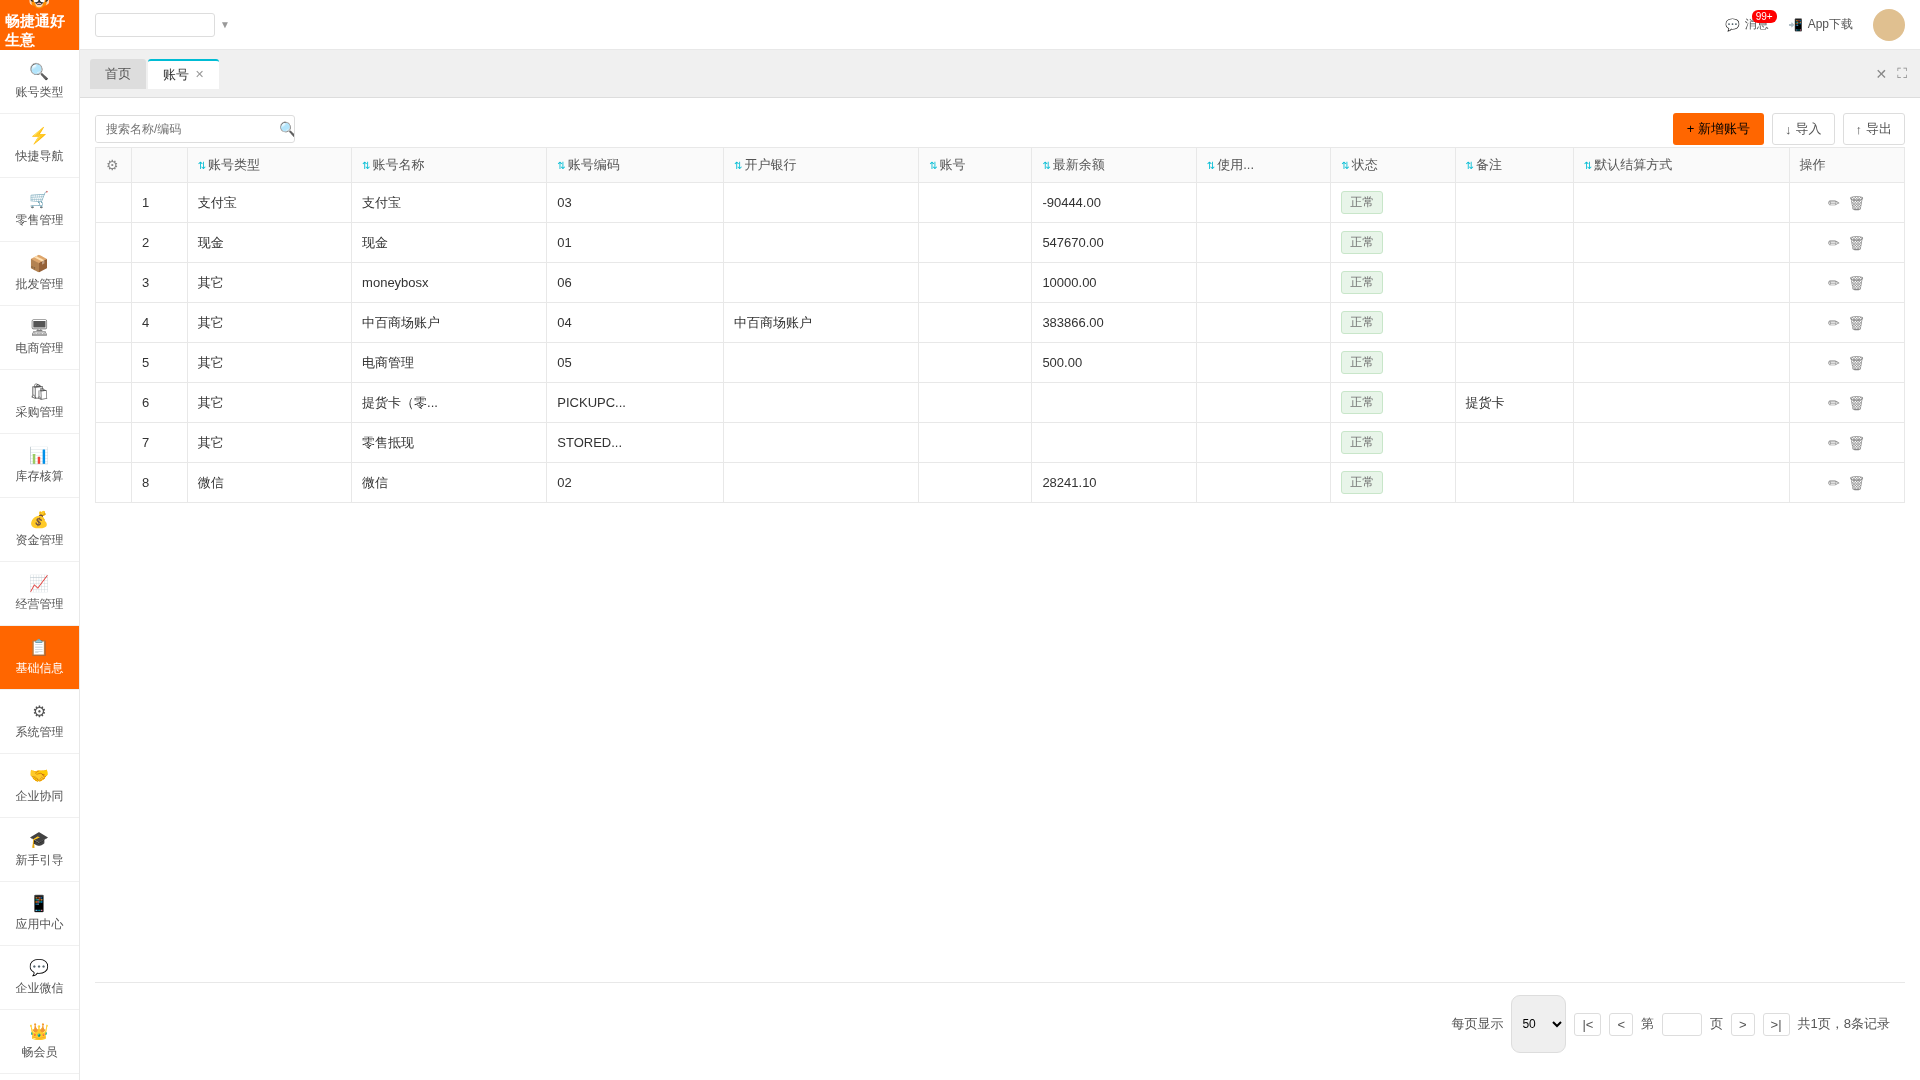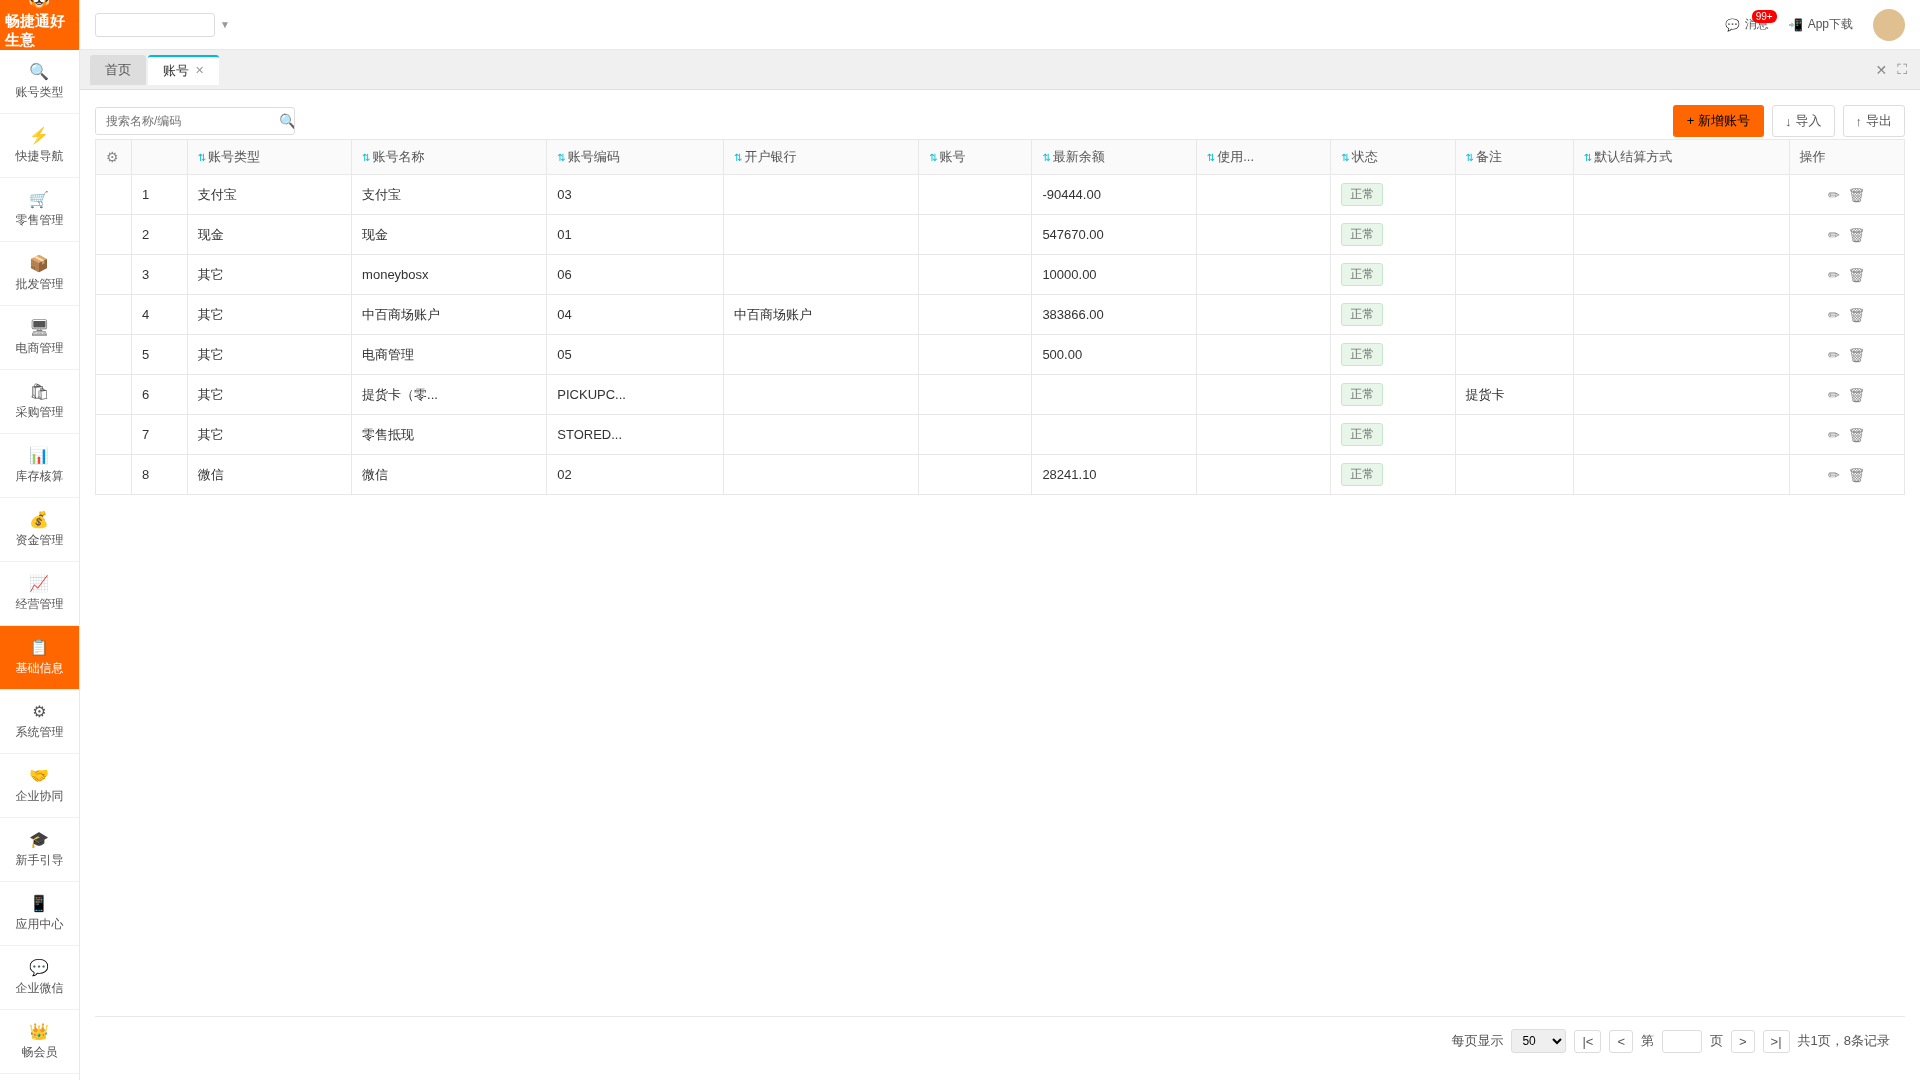--- a/index.html
+++ b/index.html
@@ -76,21 +76,21 @@
       background: #f00; color: #fff; border-radius: 6px; font-size: 10px; padding: 1px 4px;
       position: absolute; top: -6px; right: -8px;
     }
     .avatar {
       width: 32px; height: 32px; border-radius: 50%; background: #ccc; overflow: hidden;
     }
     .dropdown-arrow { font-size: 10px; color: #999; }
 
     
     .tabbar {
-      height: 40px;
+      height: 48px;
       background: #f0f0f0;
       display: flex;
       align-items: center;
       padding: 0 10px;
       border-bottom: 1px solid #ddd;
       gap: 2px;
     }
     .tab {
       height: 30px;
       padding: 0 15px;
@@ -187,21 +187,21 @@
       align-items: center;
       justify-content: flex-end;
       padding: 12px 15px;
       border-top: 1px solid #e8e8e8;
       font-size: 13px;
       color: #555;
       gap: 8px;
       background: #fff;
     }
     .page-size-select {
-      border: 1px solid #ddd; border-radius: 3px; padding: 3px 6px; font-size: 12px;
+      border: 1px solid #ddd; border-radius: 9px; padding: 20px 6px; font-size: 12px;
     }
     .page-btn {
       border: 1px solid #ddd; background: #fff; border-radius: 3px; padding: 3px 7px;
       cursor: pointer; color: #555; font-size: 13px;
     }
     .page-btn:disabled { color: #ccc; cursor: not-allowed; }
     .page-input {
       border: 1px solid #ddd; border-radius: 3px; padding: 3px 6px; width: 40px;
       text-align: center; font-size: 13px;
     }

